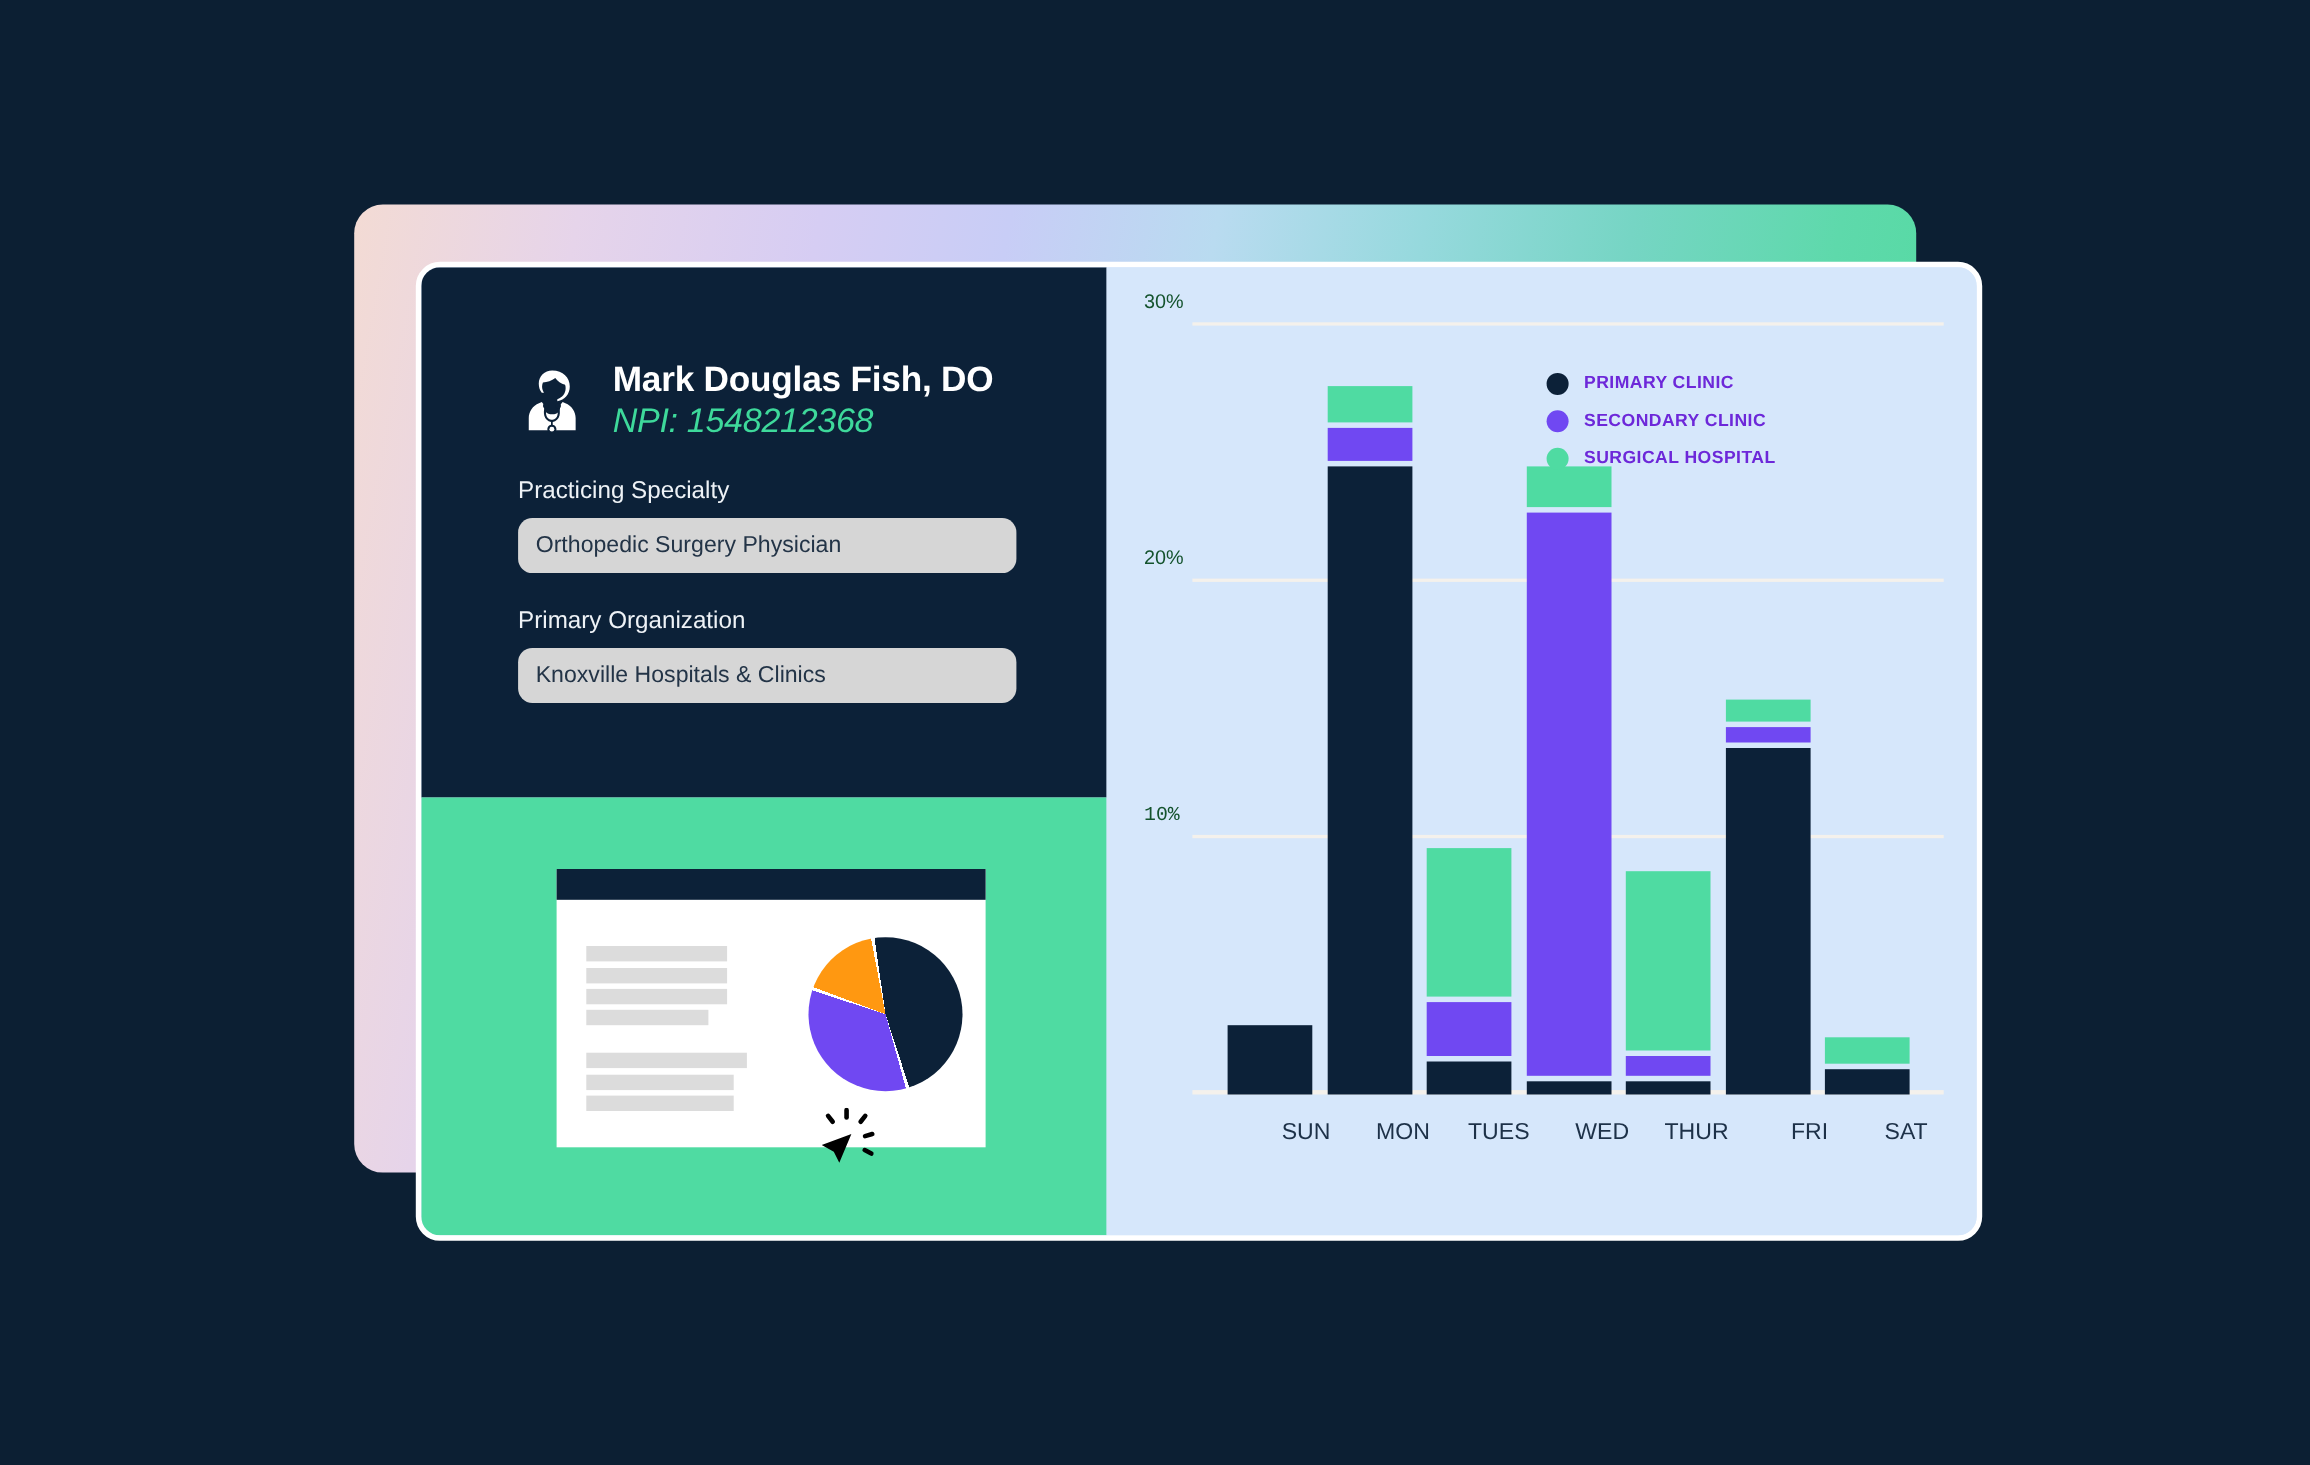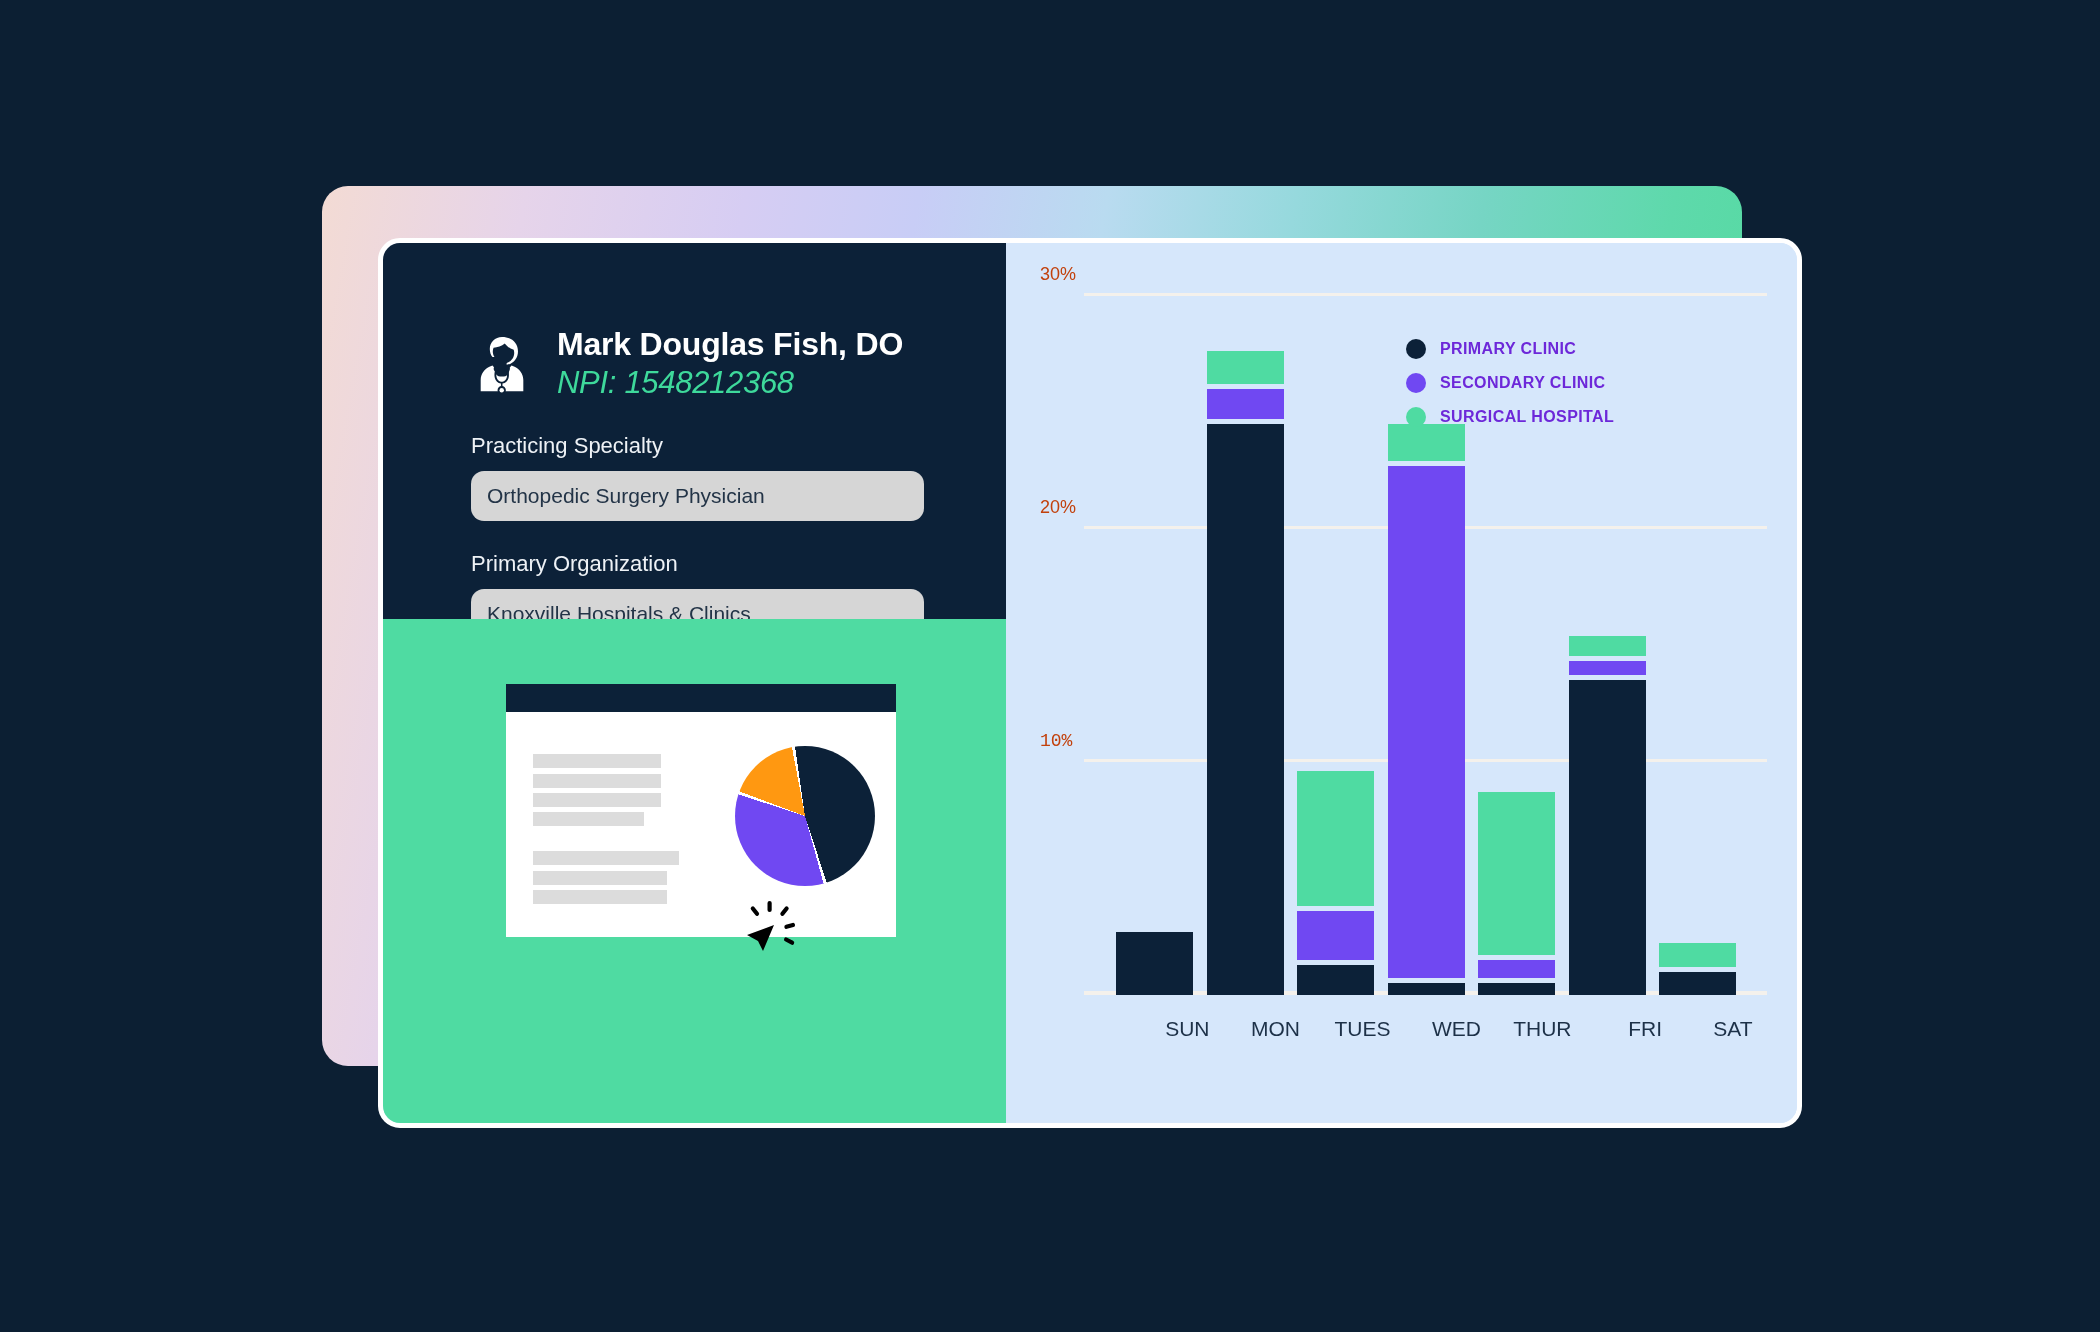--- a/index.html
+++ b/index.html
@@ -43,21 +43,21 @@
   }
 
   
   #left-panel {
     width: 623px; height: 100%;
     display: flex; flex-direction: column;
     flex: 0 0 623px;
   }
   #profile-pane {
     background: #0c2138;
-    height: 376px;
+    height: 482px;
     padding: 84px 0 0 0;
     position: relative;
   }
   .ident-row {
     display: flex; align-items: flex-start;
     padding-left: 88px;
   }
   #doctor-icon { width: 62px; height: 62px; flex: 0 0 62px; margin-top: 6px; }
   .ident-text { margin-left: 24px; }
   #provider-name {
@@ -139,21 +139,21 @@
     position: relative;
   }
   .gridline {
     position: absolute;
     height: 3px;
     background: #f4f1ec;
     left: 78px; right: 30px;
   }
   .axis-label {
     position: absolute;
-    color: #c2410c;
+    color: #14532d;
     font-size: 18px;
     left: 34px;
     margin-top: 33px;
   }
   #baseline {
     position: absolute;
     height: 4px;
     background: #f4f1ec;
     left: 78px; right: 30px;
   }

